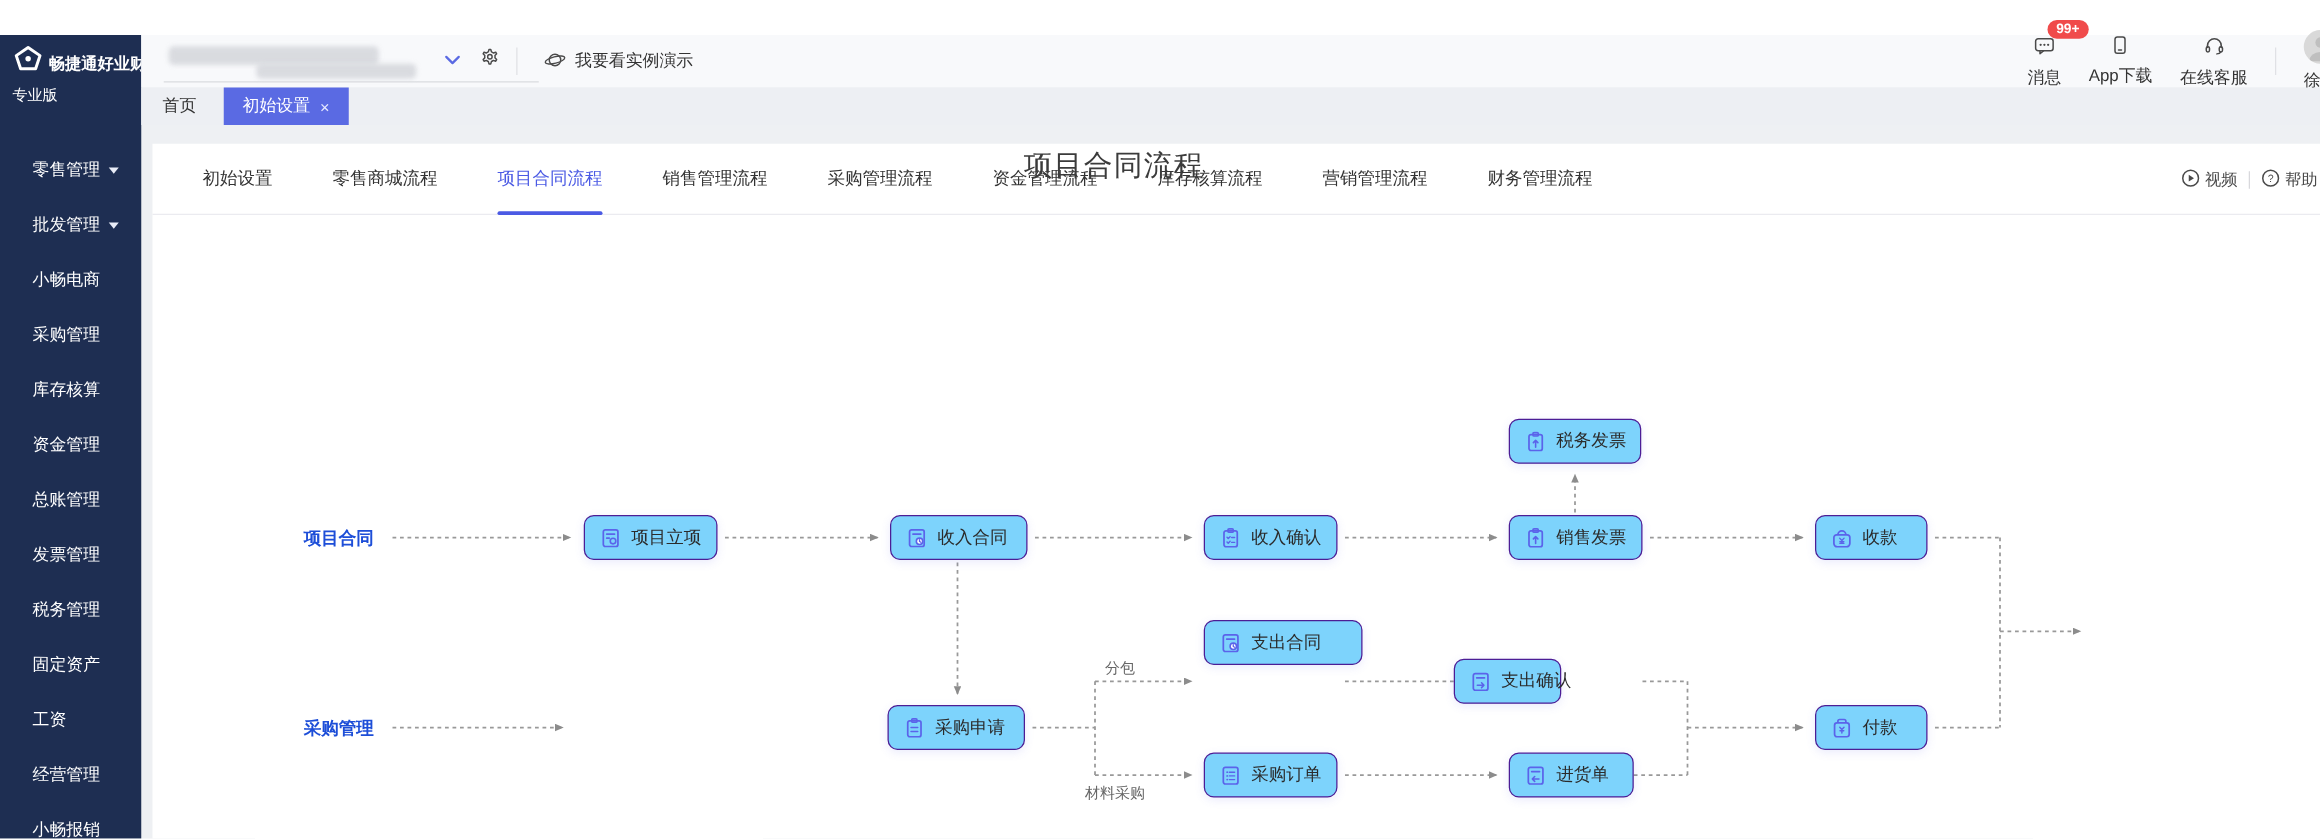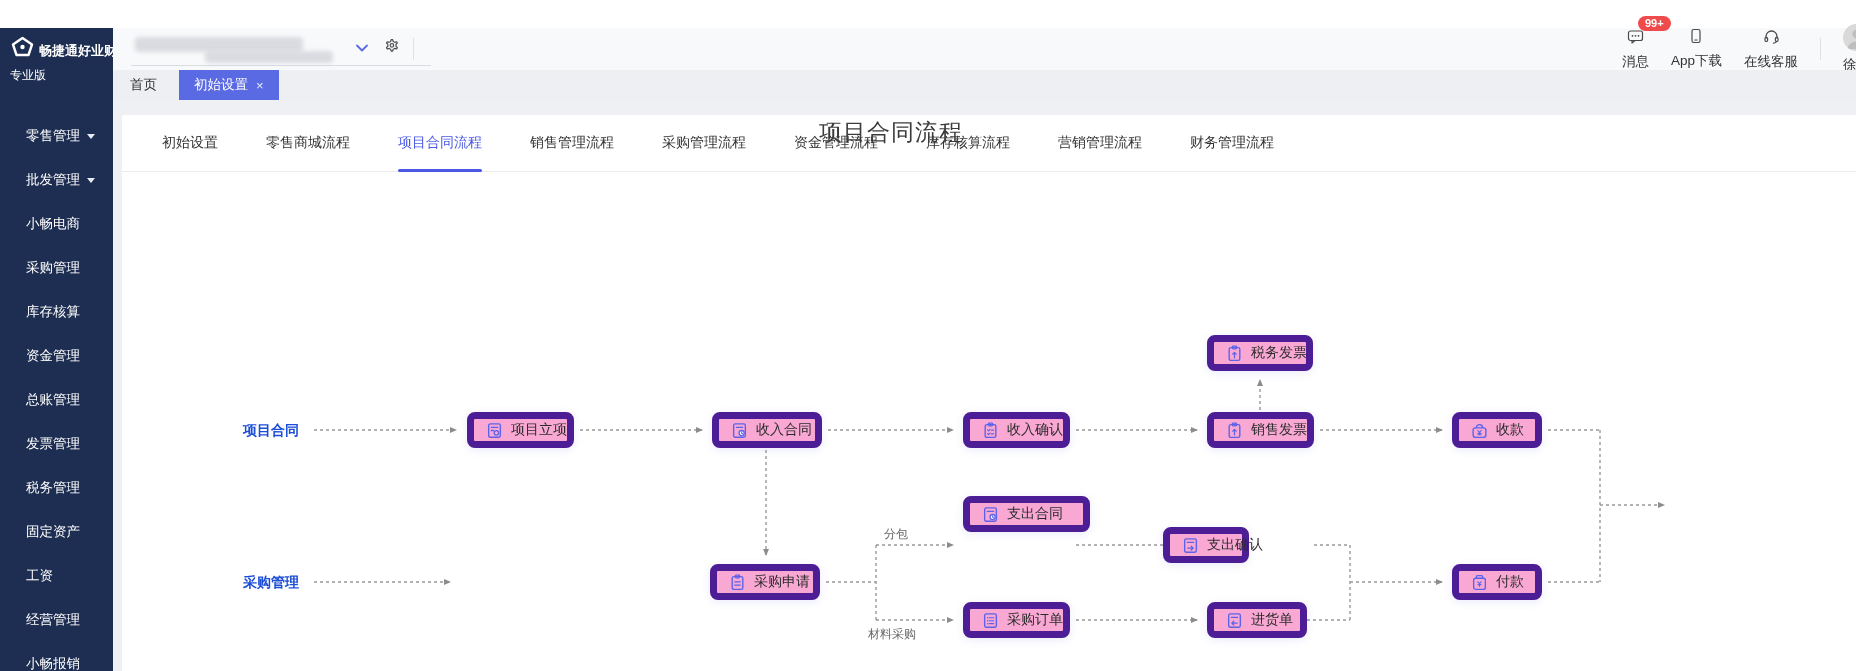--- a/index.html
+++ b/index.html
@@ -51,21 +51,21 @@
   .ptab.active::after { content:""; position:absolute; left:0; right:0; bottom:0; height:3px; background:#4b5ae4; border-radius:2px; }
   .tabtools { position:absolute; right:2px; top:0; height:57px; display:flex; align-items:center; gap:9px; font-size:13px; color:#4a4a4a; }
   .tool { display:flex; align-items:center; gap:4px; cursor:pointer; white-space:nowrap; }
   .tooldiv { width:1px; height:14px; background:#d8d8dc; }
 
   
   .flow-title { position:absolute; left:741px; top:117px; width:300px; text-align:center; font-size:23px; color:#3b3b3b; font-weight:500; letter-spacing:1px; }
   .edges { position:absolute; left:0; top:0; pointer-events:none; }
   .lane-label { position:absolute; font-size:14px; font-weight:700; color:#1d4ed8; }
   .edge-label { position:absolute; font-size:12px; color:#666; }
-  .node { position:absolute; height:36px; background:#f9a8d4; border:7px solid #4c1d95; border-radius:8px; box-shadow:0 2px 8px rgba(91,99,234,.13); display:flex; align-items:center; gap:8px; padding-left:12px; font-size:14px; color:#2b2b2b; cursor:pointer; white-space:nowrap; }
+  .node { position:absolute; height:36px; background:#7dd3fc; border:1px solid #4c1d95; border-radius:8px; box-shadow:0 2px 8px rgba(91,99,234,.13); display:flex; align-items:center; gap:8px; padding-left:12px; font-size:14px; color:#2b2b2b; cursor:pointer; white-space:nowrap; }
   .nicon { display:flex; align-items:center; }
 </style>
 </head>
 <body>
 
 <div class="page">
   <div class="topstrip"></div>
 
   <div class="sidebar">
     <div class="logo-block">
@@ -134,20 +134,29 @@
           <polyline points="2,4.5 7,9.5 12,4.5" fill="none" stroke="#5a6ae3" stroke-width="1.8" stroke-linecap="round" stroke-linejoin="round"></polyline>
         </svg>
     </span>
     <span class="gear">
       <svg width="18" height="18" viewBox="0 0 20 20">
           <path d="M10 3.2 L11.6 3.2 L12.2 5.3 a5 5 0 0 1 1.7 1 l2.1-.7 L16.8 7 l-1.5 1.6 a5 5 0 0 1 0 2 l1.5 1.6 -.8 1.4 -2.1-.7 a5 5 0 0 1 -1.7 1 l-.6 2.1 -1.6 0 -.6-2.1 a5 5 0 0 1 -1.7-1 l-2.1 .7 L4.8 12.2 6.3 10.6 a5 5 0 0 1 0-2 L4.8 7 l.8-1.4 2.1 .7 a5 5 0 0 1 1.7-1 Z" fill="none" stroke="#4a4a4a" stroke-width="1.3" stroke-linejoin="round" transform="translate(-0.9,0.8)"></path>
           <circle cx="9.9" cy="10.4" r="2" fill="none" stroke="#4a4a4a" stroke-width="1.3"></circle>
         </svg>
     </span>
     <div class="hdivider" style="left:300px"></div>
+    <div class="demo">
+      <span>
+        <svg width="18" height="18" viewBox="0 0 18 18">
+            <circle cx="9" cy="9" r="4.6" fill="none" stroke="#4a4a4a" stroke-width="1.2"></circle>
+            <ellipse cx="9" cy="9" rx="8" ry="2.6" fill="none" stroke="#4a4a4a" stroke-width="1.1" transform="rotate(-14 9 9)"></ellipse>
+          </svg>
+      </span>
+      <span>我要看实例演示</span>
+    </div>
     <div class="hright">
       <div class="hitem">
         <span class="badge">99+</span>
         <span>
           <svg width="17" height="17" viewBox="0 0 17 17">
               <rect x="1.5" y="3" width="14" height="9.5" rx="2" fill="none" stroke="#4a4a4a" stroke-width="1.2"></rect>
               <path d="M5 12.5 L5 15 L8 12.5" fill="none" stroke="#4a4a4a" stroke-width="1.2" stroke-linejoin="round"></path>
               <circle cx="5.5" cy="7.8" r=".9" fill="#4a4a4a"></circle>
               <circle cx="8.5" cy="7.8" r=".9" fill="#4a4a4a"></circle>
               <circle cx="11.5" cy="7.8" r=".9" fill="#4a4a4a"></circle>
@@ -220,20 +229,37 @@
         </div>
       <div class="ptab">
           <span>库存核算流程</span>
         </div>
       <div class="ptab">
           <span>营销管理流程</span>
         </div>
       <div class="ptab">
           <span>财务管理流程</span>
         </div>
+      <div class="tabtools">
+        <span class="tool">
+          <span><svg width="15" height="15" viewBox="0 0 15 15">
+                <circle cx="7.5" cy="7.5" r="6.3" fill="none" stroke="#4a4a4a" stroke-width="1.2"></circle>
+                <path d="M6 4.8 L10.2 7.5 L6 10.2 Z" fill="#4a4a4a"></path>
+              </svg></span>
+          <span>视频</span>
+        </span>
+        <span class="tooldiv"></span>
+        <span class="tool">
+          <span><svg width="15" height="15" viewBox="0 0 15 15">
+                <circle cx="7.5" cy="7.5" r="6.3" fill="none" stroke="#4a4a4a" stroke-width="1.2"></circle>
+                <text x="7.5" y="10.4" text-anchor="middle" font-size="8.5" fill="#4a4a4a" font-family="Liberation Sans, sans-serif">?</text>
+              </svg></span>
+          <span>帮助</span>
+        </span>
+      </div>
     </div>
   </div>
 
   <div class="flow-title">项目合同流程</div>
 
   <svg class="edges" width="1856" height="671" viewBox="0 0 1856 671">
     <defs>
       <marker id="arr" markerWidth="8" markerHeight="8" refX="6" refY="3" orient="auto" markerUnits="userSpaceOnUse">
         <path d="M0,0 L7,3 L0,6 Z" fill="#8c8c8c"></path>
       </marker>

